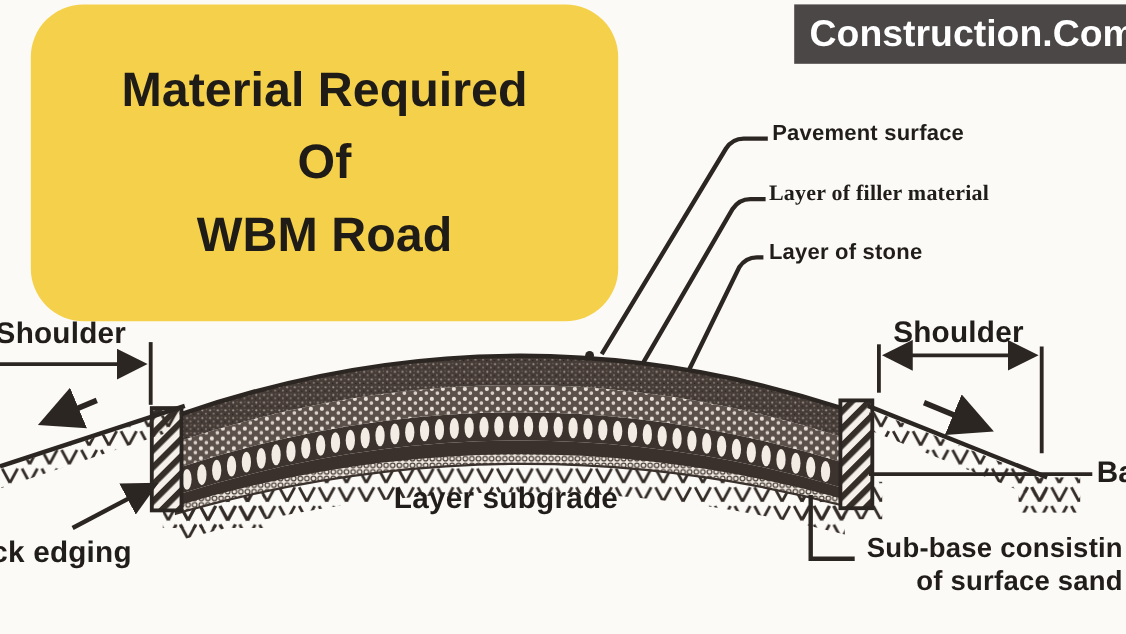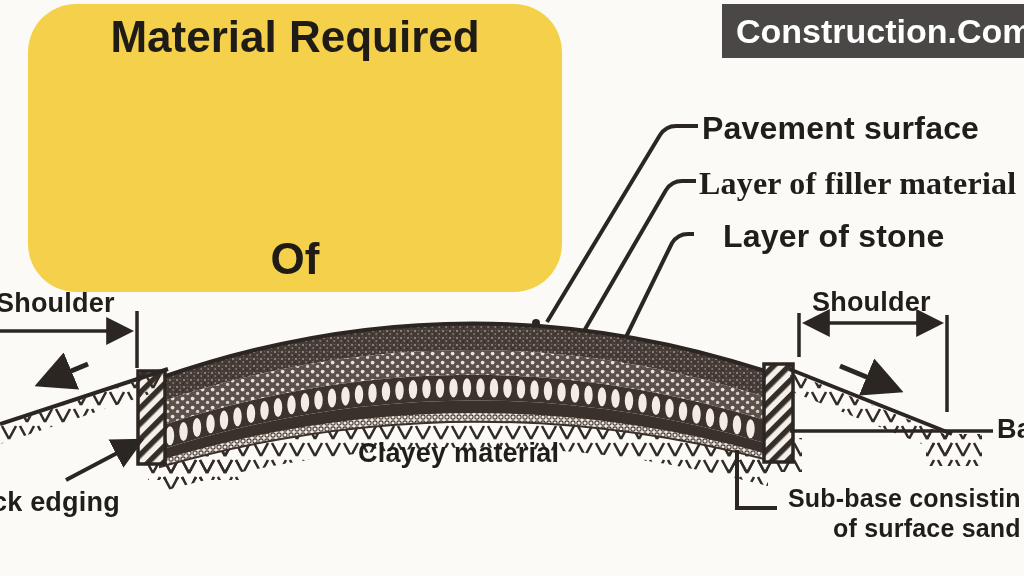--- a/index.html
+++ b/index.html
@@ -5,71 +5,72 @@
   html,body{margin:0;padding:0;}
   body{
     width:1024px;height:576px;position:relative;overflow:hidden;
     background:#fbfaf7;
     font-family:"Liberation Sans", sans-serif;
   }
   
   .title-card{
     position:absolute;left:28px;top:4px;width:534px;height:288px;
     background:#f5d14b;border-radius:48px;z-index:3;
-    display:flex;flex-direction:column;justify-content:space-between;align-items:center;
+    display:flex;flex-direction:column;justify-content:center;align-items:center;
   }
   .title-line{
     display:block;text-align:center;color:#1f1c18;font-weight:700;
     font-size:44px;line-height:66px;letter-spacing:0px;white-space:nowrap;
   }
   
   .brand-badge{
     position:absolute;left:722px;top:4px;width:310px;height:54px;
     background:#4b4747;color:#ffffff;z-index:3;
     display:flex;align-items:center;
     font-weight:700;font-size:34px;padding-left:14px;box-sizing:border-box;
     white-space:nowrap;
   }
   
   .dlabel{
     position:absolute;z-index:2;color:#201d1a;font-weight:700;
     white-space:nowrap;letter-spacing:0.2px;
   }
-  .fs24{font-size:32px;}
+  .fs24{font-size:20px;}
   .fs26{font-size:27px;}
   #lbl-pavement{left:702px;top:110px;}
   #lbl-filler{left:699px;top:165px;font-family:Liberation Serif, serif;}
-  #lbl-stone{left:699px;top:218px;margin-left:24px;}
+  #lbl-stone{left:699px;top:218px;}
   #lbl-shoulder-left{left:-4px;top:288px;}
   #lbl-shoulder-right{left:812px;top:287px;}
   #lbl-clayey{left:358px;top:438px;}
   #lbl-edging{left:-8px;top:487px;}
   #lbl-ba{left:997px;top:414px;}
   #lbl-subbase{left:788px;top:483px;font-size:25px;line-height:30px;text-align:right;}
   
   #drawing{position:absolute;left:0;top:0;z-index:1;}
 </style>
 </head>
 <body>
 
 <div class="title-card">
   <span class="title-line">Material Required</span>
   <span class="title-line">Of</span>
+  <span class="title-line">WBM Road</span>
 </div>
 
 <div class="brand-badge">
   <span>Construction.Com</span>
 </div>
 
 <div class="dlabel fs24" id="lbl-pavement">Pavement surface</div>
 <div class="dlabel fs24" id="lbl-filler">Layer of filler material</div>
 <div class="dlabel fs24" id="lbl-stone">Layer of stone</div>
 <div class="dlabel fs26" id="lbl-shoulder-left">Shoulder</div>
 <div class="dlabel fs26" id="lbl-shoulder-right">Shoulder</div>
-<div class="dlabel fs26" id="lbl-clayey">Clayey material</div>
+<div class="dlabel fs26" id="lbl-clayey">Layer subgrade</div>
 <div class="dlabel fs26" id="lbl-edging">ck edging</div>
 <div class="dlabel fs26" id="lbl-ba">Ba</div>
 <div class="dlabel" id="lbl-subbase">
   <div>Sub-base consistin</div>
   <div>of surface sand</div>
 </div>
 
 <svg id="drawing" width="1024" height="576" viewBox="0 0 1024 576">
   <defs>
     <marker id="arr" viewBox="0 0 10 10" refX="8.5" refY="5" markerWidth="8" markerHeight="8" orient="auto-start-reverse">

